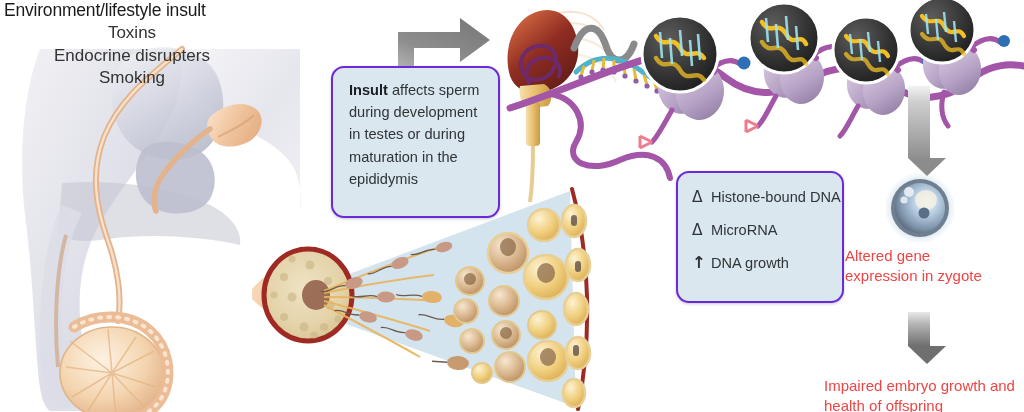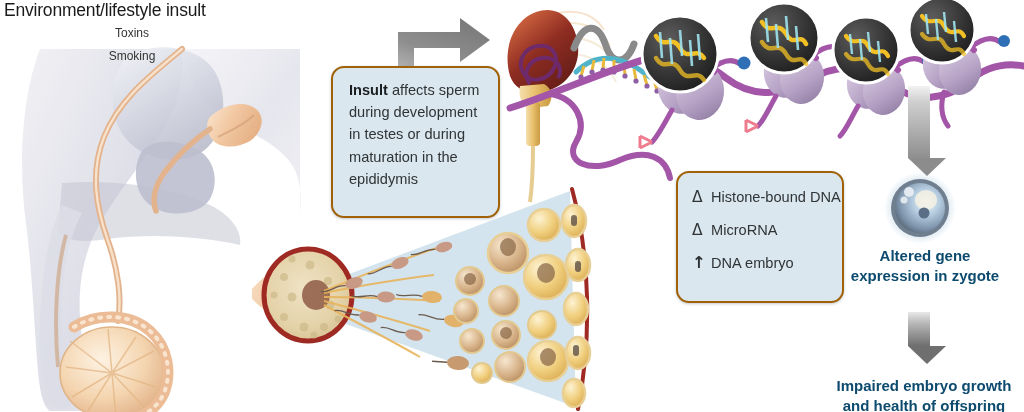--- a/index.html
+++ b/index.html
@@ -11,48 +11,48 @@
   .stage{position:absolute;inset:0;}
   .abs{position:absolute;}
 
   
   #page-title{
     left:4px;top:0px;font-size:17.5px;font-weight:normal;color:#1a1a1a;
     letter-spacing:-0.2px;white-space:nowrap;
   }
   .insult-list{
     left:0px;top:22px;width:264px;text-align:center;
-    font-size:12px;line-height:22.5px;color:#333;
+    font-size:17px;line-height:22.5px;color:#333;
   }
   .insult-list div{white-space:nowrap;}
 
   
   .callout{
-    background:#dbe7ef;border:2px solid #a16207;border-radius:13px;
+    background:#dbe7ef;border:2px solid #6d28d9;border-radius:13px;
     box-shadow:0 1px 3px rgba(120,135,148,.45);
     box-sizing:border-box;color:#2f3436;
   }
   #insult-callout{
     left:331px;top:66px;width:169px;height:152px;
     padding:11px 14px 0 16px;font-size:14.6px;line-height:22.2px;
   }
   #insult-callout b{font-weight:bold;color:#1b1f21;}
   #markers-callout{
     left:676px;top:171px;width:168px;height:132px;
     padding:14px 0 0 14px;font-size:14.6px;line-height:20px;
   }
   .marker-row{display:flex;align-items:flex-start;margin-bottom:13px;}
   .marker-sym{
     width:19px;flex:0 0 19px;font-size:15.5px;line-height:20px;
     color:#2f3436;font-family:"DejaVu Sans",sans-serif;
   }
   .marker-sym.up{font-weight:bold;font-size:16.5px;}
   .marker-txt{line-height:20px;}
 
-  .caption{font-size:15px;line-height:19.5px;text-align:center;color:#0c4a6e;font-weight:bold;}
+  .caption{font-size:15px;line-height:19.5px;text-align:left;color:#ef4444;}
   #zygote-caption{left:845px;top:246px;width:160px;}
   #outcome-caption{left:824px;top:376px;width:200px;}
 
   
   .arrow-down{width:22px;}
   .arrow-shaft{
     width:22px;margin:0 auto;
     background:linear-gradient(180deg,#f2f2f2 0%,#cfcfcf 22%,#8f8f8f 100%);
   }
   .arrow-head{
@@ -523,39 +523,40 @@
 
   <div class="abs arrow-down" id="arrow-zygote-outcome">
     <div class="arrow-shaft"></div>
     <div class="arrow-head"></div>
   </div>
 
   <div class="abs" id="page-title">Environment/lifestyle insult</div>
 
   <div class="abs insult-list">
     <div>Toxins</div>
+    <div>Endocrine disrupters</div>
     <div>Smoking</div>
   </div>
 
   <div class="abs callout" id="insult-callout">
     <b>Insult</b><span> affects sperm during development in testes or during maturation in the epididymis</span>
   </div>
 
   <div class="abs callout" id="markers-callout">
     <div class="marker-row">
       <span class="marker-sym">Δ</span>
       <span class="marker-txt">Histone-bound DNA</span>
     </div>
     <div class="marker-row">
       <span class="marker-sym">Δ</span>
       <span class="marker-txt">MicroRNA</span>
     </div>
     <div class="marker-row">
       <span class="marker-sym up">↑</span>
-      <span class="marker-txt">DNA embryo</span>
+      <span class="marker-txt">DNA growth</span>
     </div>
   </div>
 
   <div class="abs caption" id="zygote-caption">Altered gene expression in zygote</div>
 
   <div class="abs caption" id="outcome-caption">Impaired embryo growth and health of offspring</div>
 
 </div>
 
 </body></html>

